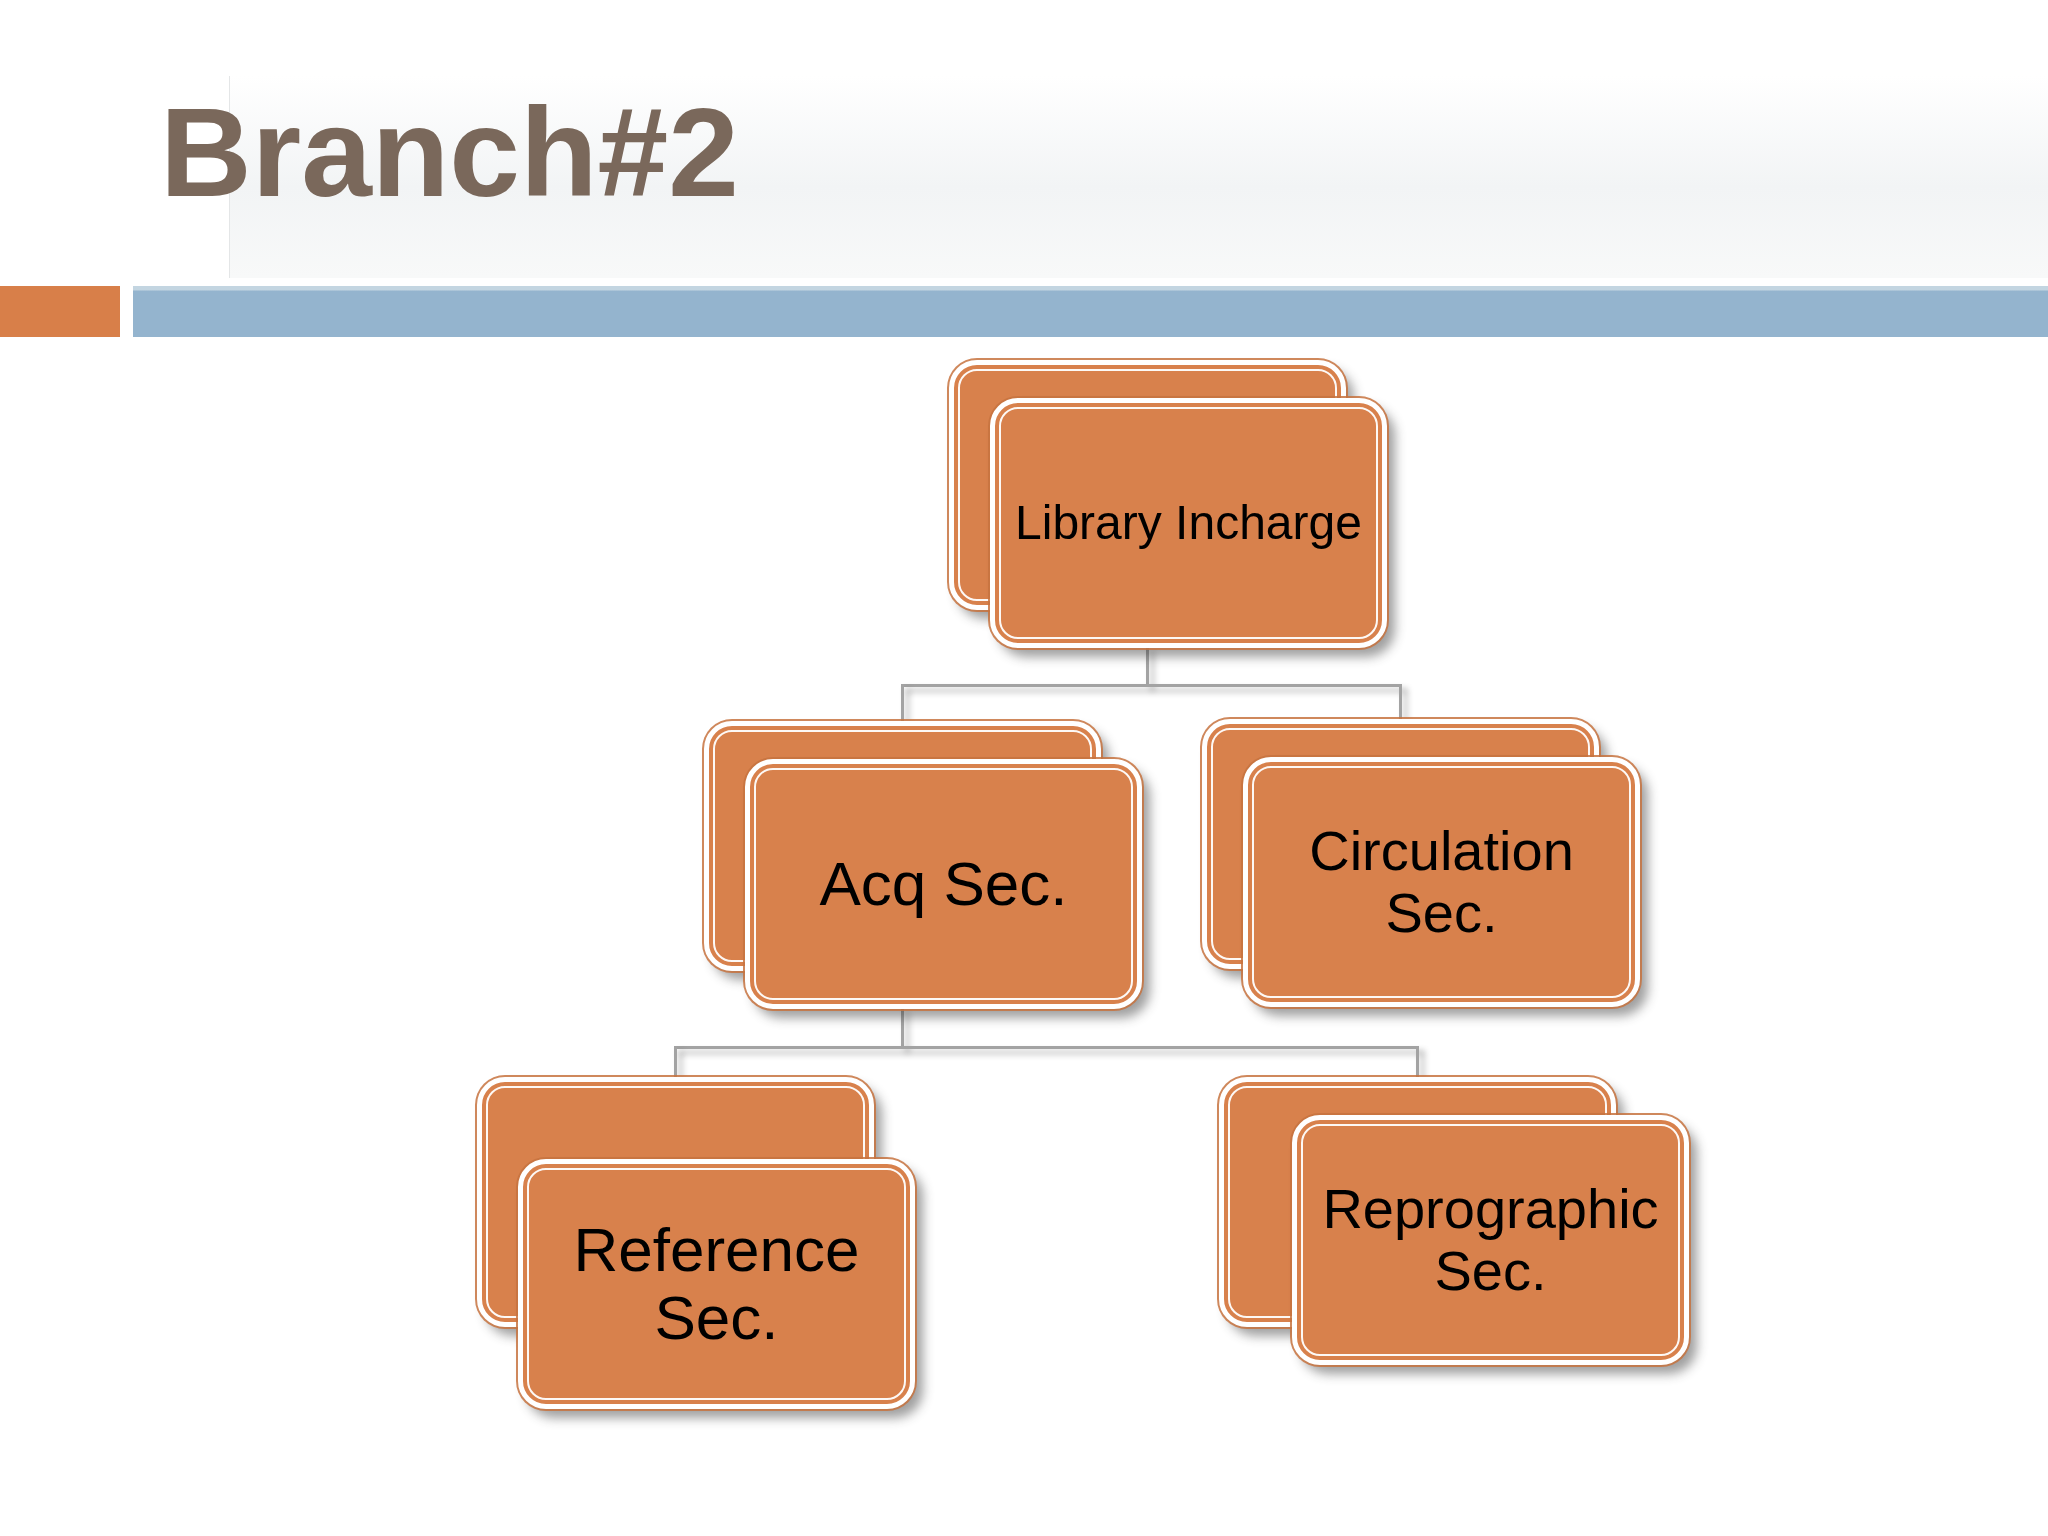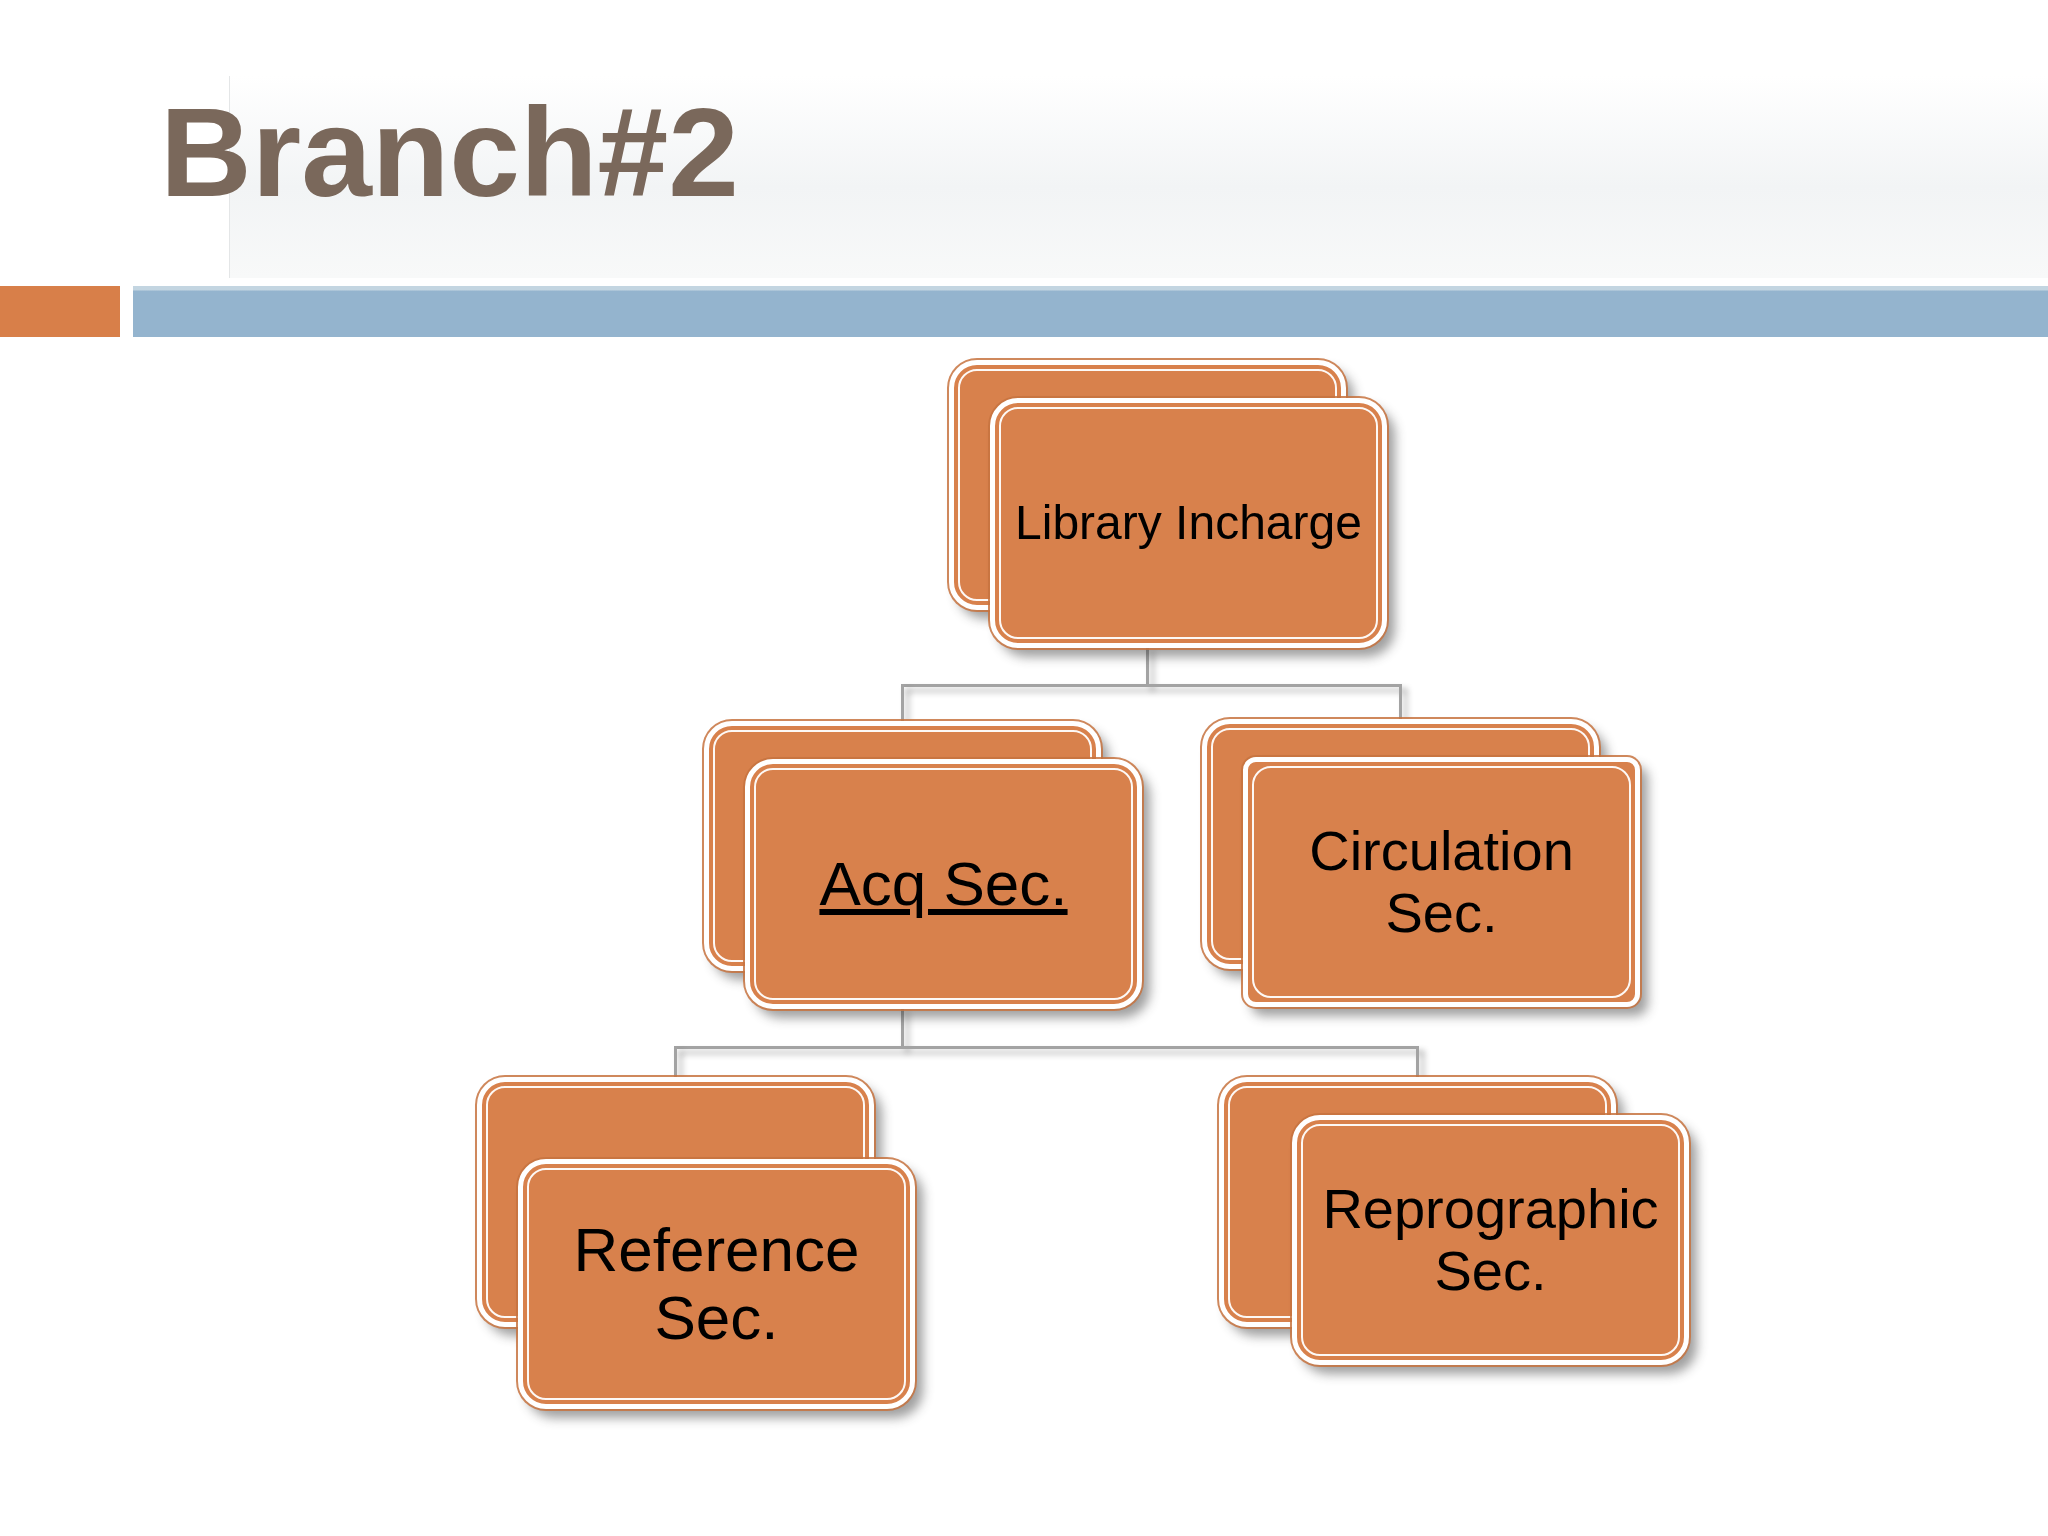--- a/index.html
+++ b/index.html
@@ -56,21 +56,21 @@
     content:"";position:absolute;inset:4px;
     border:2px solid rgba(255,255,255,0.95);
     border-radius:19px;pointer-events:none;
   }
   .card.front{
     display:flex;align-items:center;justify-content:center;
     text-align:center;color:var(--node-text-color);
     padding:12px 18px;line-height:1.1;
   }
   .f-lib{font-size:48px;}
-  .f-acq{font-size:62px;text-decoration:underline;}
+  .f-acq{font-size:62px;}
   .f-circ{font-size:56px;}
   .f-ref{font-size:62px;margin-top:44px;}
   .f-repro{font-size:56px;}
 </style>
 </head>
 <body>
 
 <div class="title-panel"></div>
 <div class="slide-title">Branch#2</div>
 <div class="bar-orange"></div>
@@ -91,21 +91,21 @@
 <div class="card" style="left:1202px;top:719px;"></div>
 <div class="card" style="left:477px;top:1077px;"></div>
 <div class="card" style="left:1219px;top:1077px;"></div>
 
 <div class="card front f-lib" style="left:990px;top:398px;">
   <span>Library Incharge</span>
 </div>
 <div class="card front f-acq" style="left:745px;top:759px;">
   <span>Acq Sec.</span>
 </div>
-<div class="card front f-circ" style="left:1243px;top:757px;border-radius:13px;">
+<div class="card front f-circ" style="left:1243px;top:757px;">
   <span>Circulation Sec.</span>
 </div>
 <div class="card front f-ref" style="left:518px;top:1115px;">
   <span>Reference Sec.</span>
 </div>
 <div class="card front f-repro" style="left:1260px;top:1115px;margin-left:32px;">
   <span>Reprographic Sec.</span>
 </div>
 
 </body></html>

